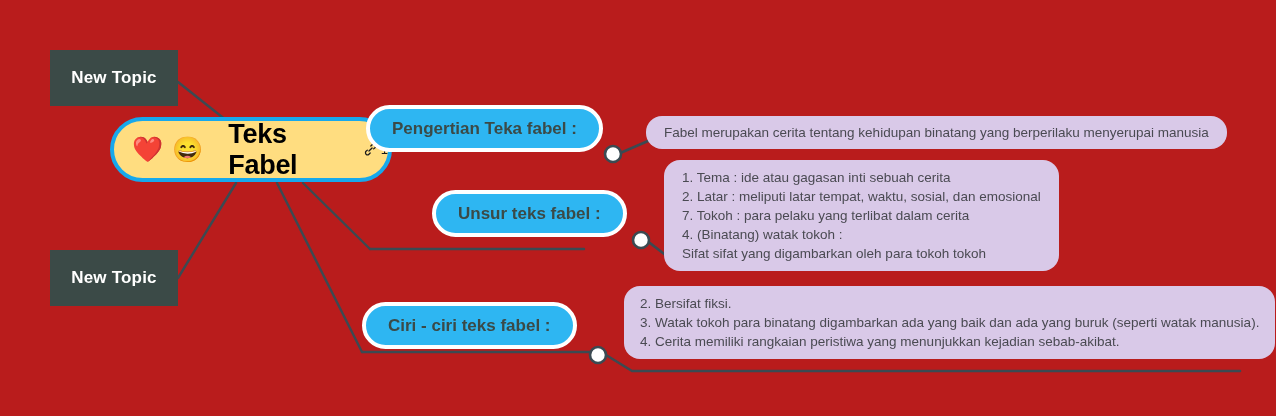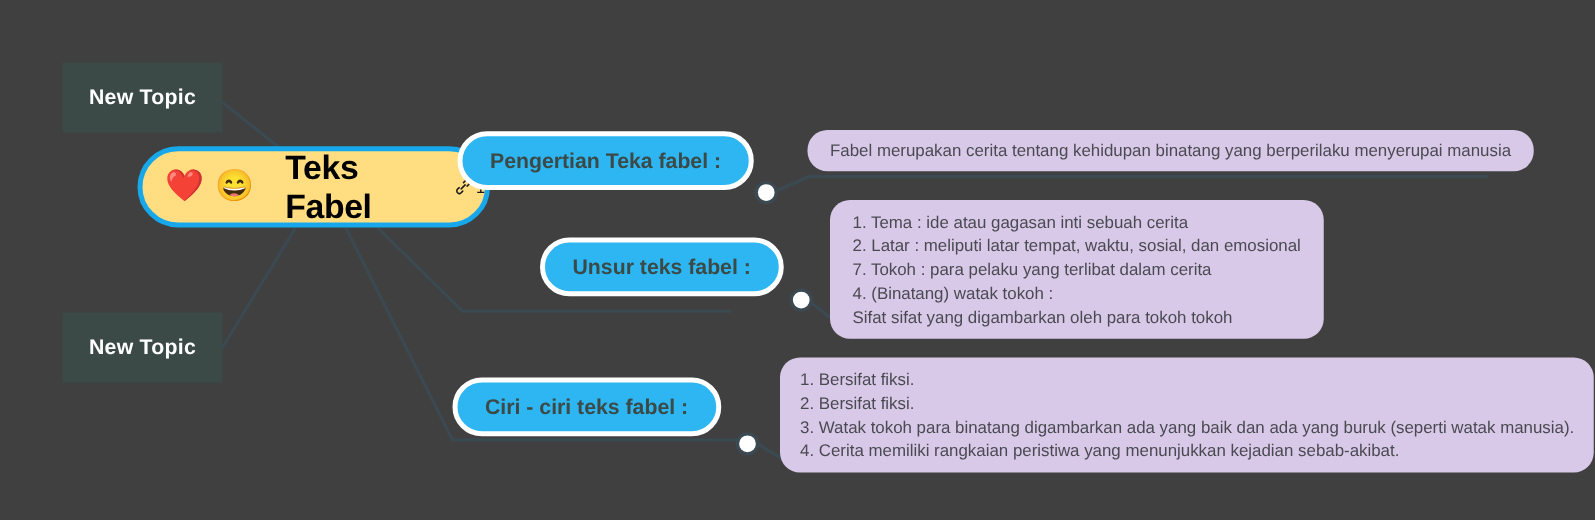--- a/index.html
+++ b/index.html
@@ -7,21 +7,21 @@
     padding: 0;
     background: #ffffff;
   }
   body {
     font-family: "Liberation Sans", sans-serif;
   }
   #canvas {
     position: relative;
     width: 1276px;
     height: 416px;
-    background: #404040;
+    background: #b91c1c;
     overflow: hidden;
   }
   #links {
     position: absolute;
     left: 0;
     top: 0;
     width: 1276px;
     height: 416px;
     pointer-events: none;
   }
@@ -112,21 +112,21 @@
     border-radius: 18px;
     box-sizing: border-box;
     z-index: 5;
   }
   .content .line {
     font-size: 13.5px;
     line-height: 19px;
     white-space: nowrap;
   }
   .content-1 {
-    left: 646px; top: 104px;
+    left: 646px; top: 116px;
     padding: 7px 18px;
     border-radius: 16px;
   }
   .content-2 {
     left: 664px; top: 160px;
     padding: 8px 18px;
     border-radius: 16px;
   }
   .content-3 {
     left: 624px; top: 286px;
@@ -210,19 +210,18 @@
 
   <div class="content content-2">
     <div class="line">1. Tema : ide atau gagasan inti sebuah cerita</div>
     <div class="line">2. Latar : meliputi latar tempat, waktu, sosial, dan emosional</div>
     <div class="line">7. Tokoh : para pelaku yang terlibat dalam cerita</div>
     <div class="line">4. (Binatang) watak tokoh :</div>
     <div class="line">Sifat sifat yang digambarkan oleh para tokoh tokoh</div>
   </div>
 
   <div class="content content-3">
-    <div class="line">1. Bersifat fiksi.</div>
     <div class="line">2. Bersifat fiksi.</div>
     <div class="line">3. Watak tokoh para binatang digambarkan ada yang baik dan ada yang buruk (seperti watak manusia).</div>
     <div class="line">4. Cerita memiliki rangkaian peristiwa yang menunjukkan kejadian sebab-akibat.</div>
   </div>
 
 </div>
 
 </body></html>

